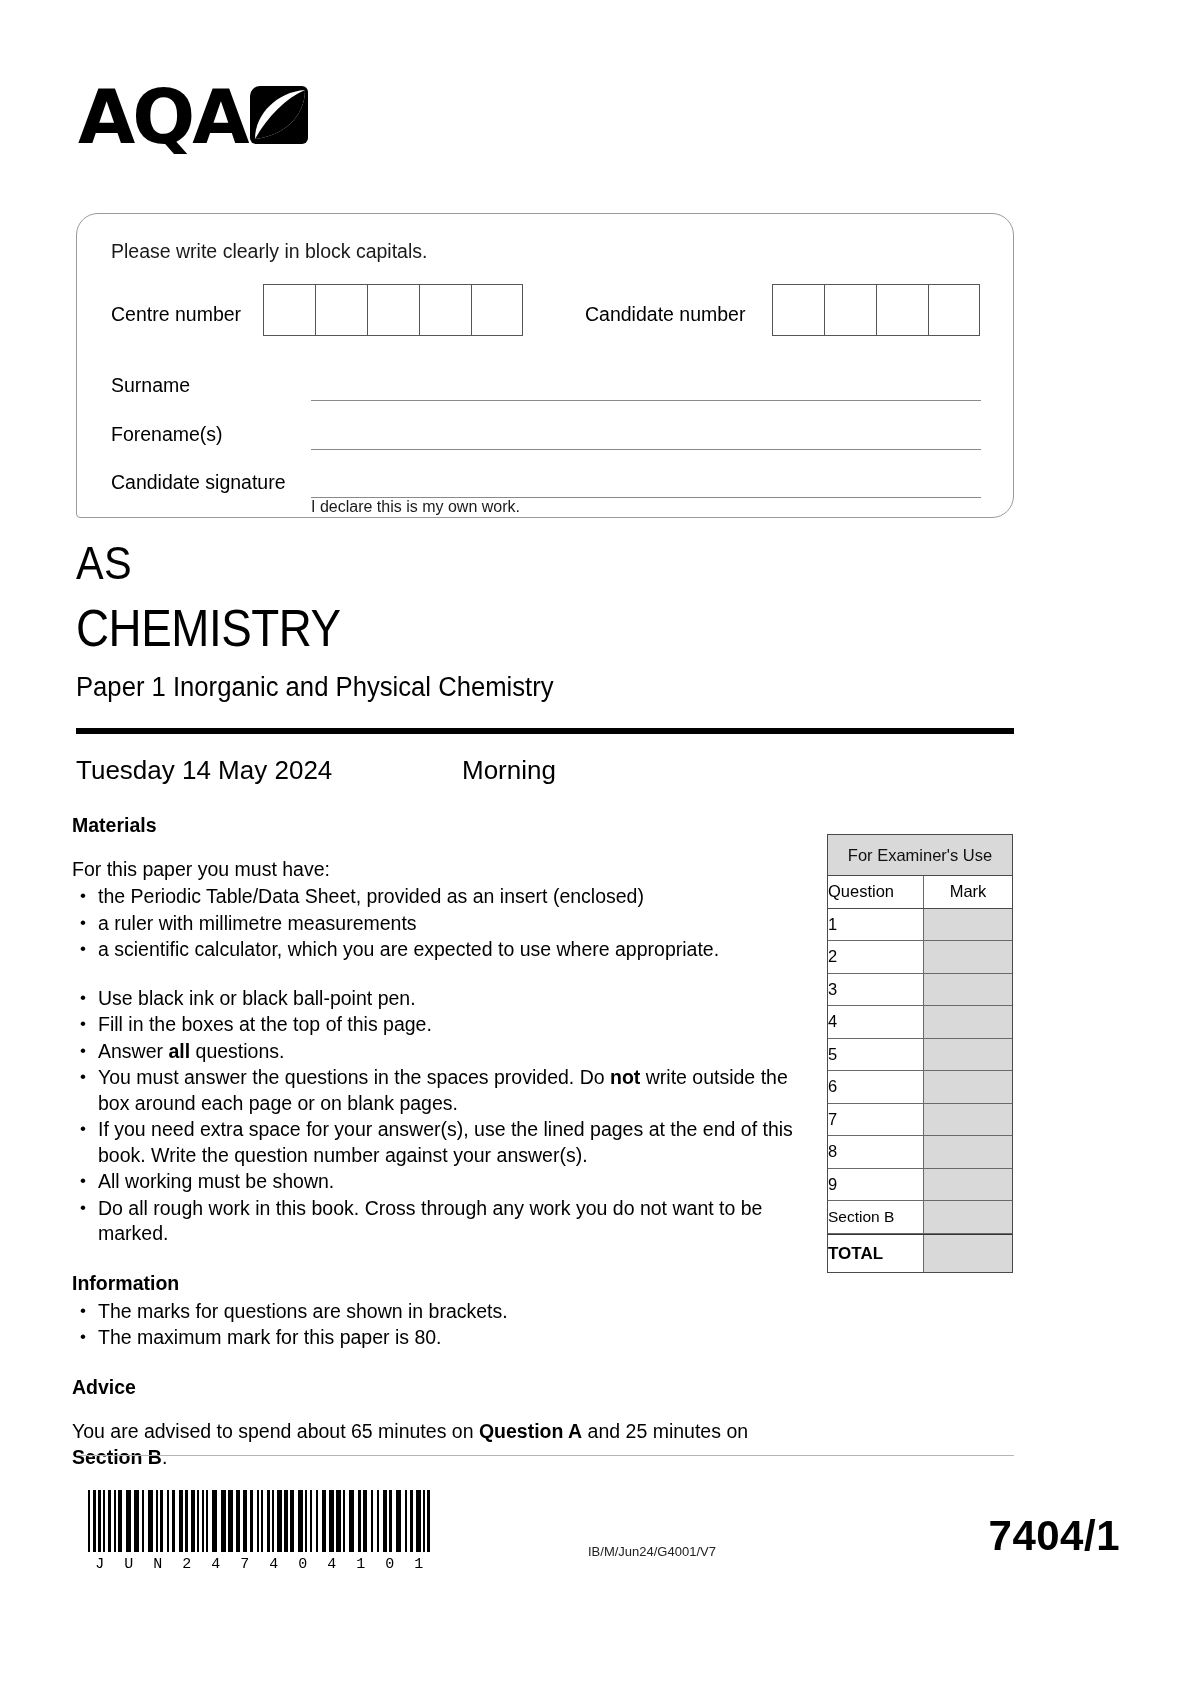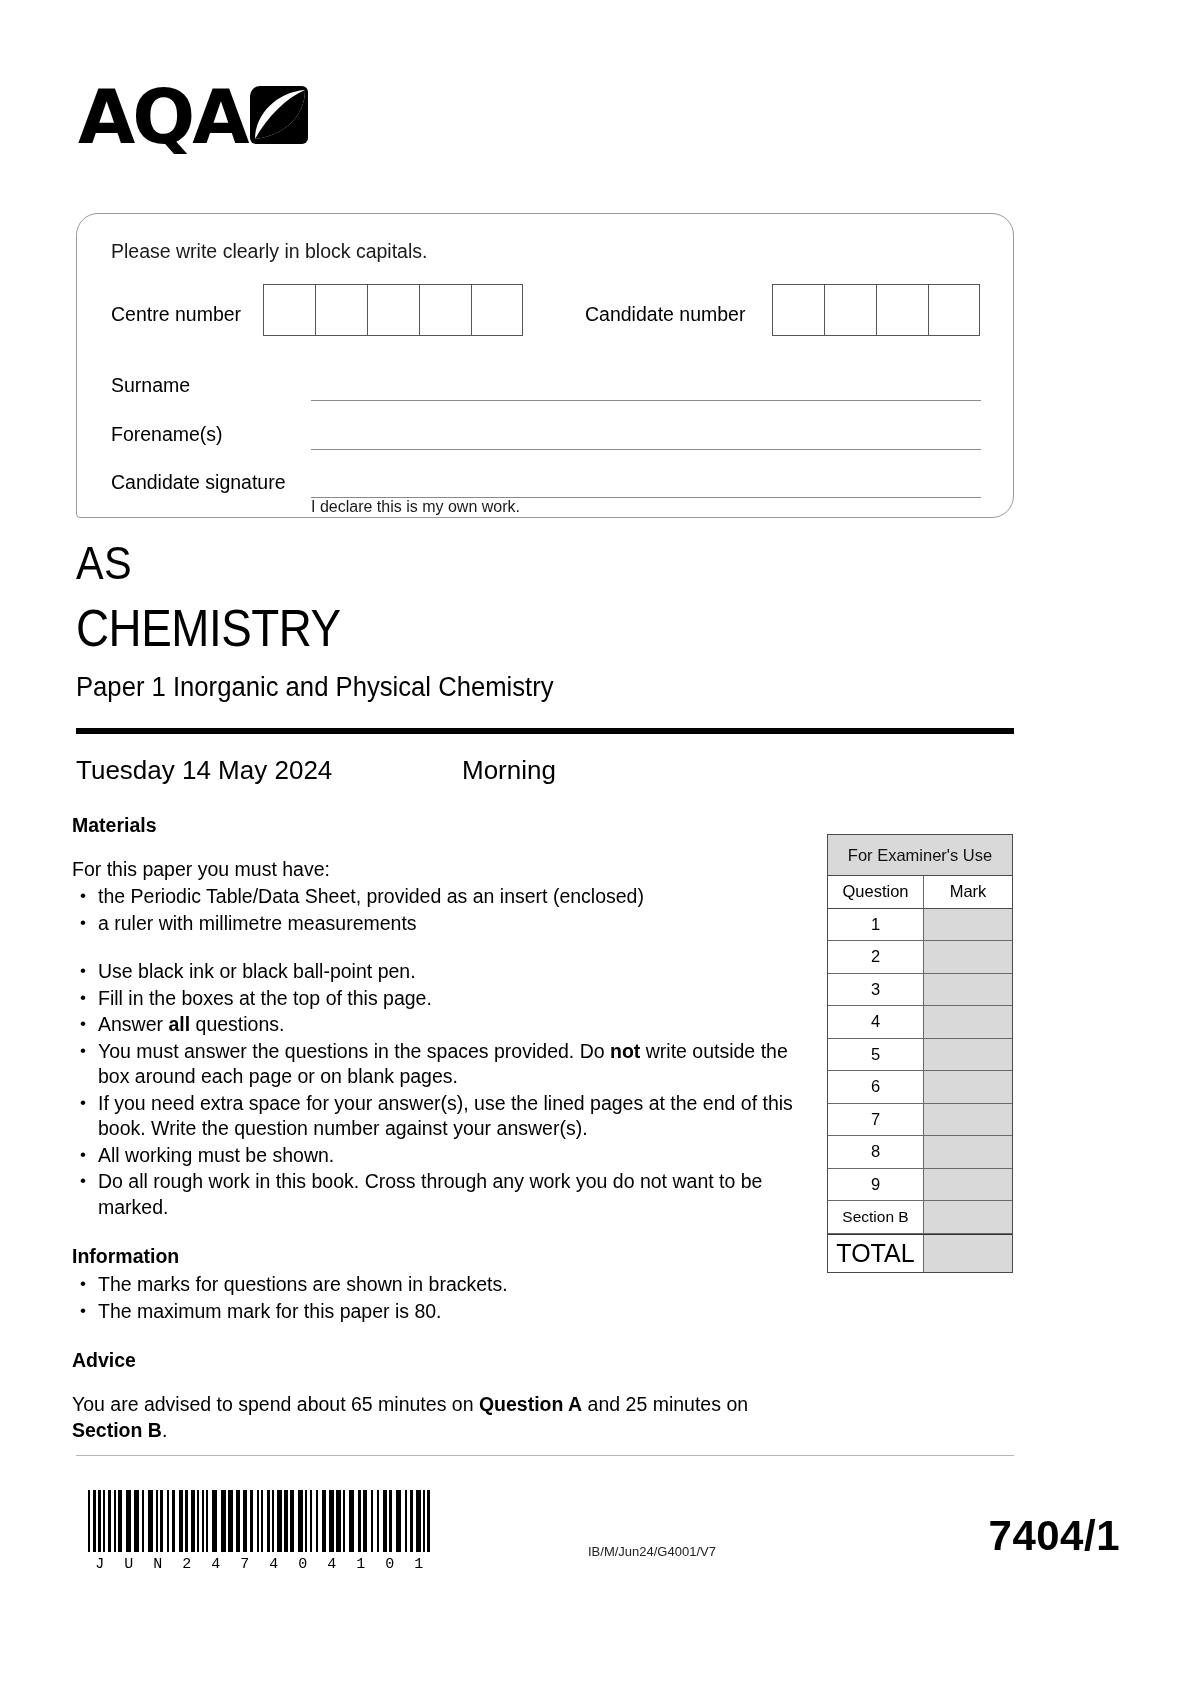--- a/index.html
+++ b/index.html
@@ -229,21 +229,20 @@
   }
   .ex-row {
     display: flex;
     height: 31.5px;
     border-bottom: 1.2px solid #6a6a6a;
   }
   .ex-row:last-child { border-bottom: none; }
   .ex-q {
     width: 96px;
     border-right: 1.2px solid #6a6a6a;
-    text-align: center;
     font-size: 16.5px;
     line-height: 31.5px;
     box-sizing: border-box;
   }
   .ex-m {
     flex: 1;
     background: #d9d9d9;
     text-align: center;
     font-size: 16.5px;
     line-height: 31.5px;
@@ -251,22 +250,22 @@
   .ex-row.header .ex-q, .ex-row.header .ex-m {
     background: #fff;
     font-size: 16.5px;
   }
   .ex-row.header { border-bottom: 1.5px solid #4a4a4a; }
   .ex-row.total {
     height: 37px;
     border-top: 1.8px solid #333;
   }
   .ex-row.total .ex-q {
-    font-weight: 400;
-    font-size: 25px;
+    font-weight: 700;
+    font-size: 17px;
     line-height: 37px;
   }
   .ex-row.total .ex-m { line-height: 37px; }
   .ex-row.sectionb .ex-q { font-size: 15.5px; }
 
   
   .rule-thin {
     position: absolute;
     left: 76px;
     top: 1455px;
@@ -367,20 +366,21 @@
     <span class="d-date">Tuesday 14 May 2024</span>
     <span class="d-session">Morning</span>
   </div>
 
   <div class="content">
     <p class="sec-head">Materials</p>
     <p class="sec-lead">For this paper you must have:</p>
     <ul class="bullets" id="materials-list">
         <li>the Periodic Table/Data Sheet, provided as an insert (enclosed)</li>
         <li>a ruler with millimetre measurements</li>
+        <li>a scientific calculator, which you are expected to use where appropriate.</li>
       </ul>
 
     <div class="gap"></div>
 
     <ul class="bullets" id="instructions-list">
         <li><span>Use black ink or black ball-point pen.</span></li>
         <li><span>Fill in the boxes at the top of this page.</span></li>
         <li><span>Answer </span><b>all</b><span> questions.</span></li>
         <li><span>You must answer the questions in the spaces provided.  Do </span><b>not</b><span> write outside the box around each page or on blank pages.</span></li>
         <li><span>If you need extra space for your answer(s), use the lined pages at the end of this book.  Write the question number against your answer(s).</span></li>

